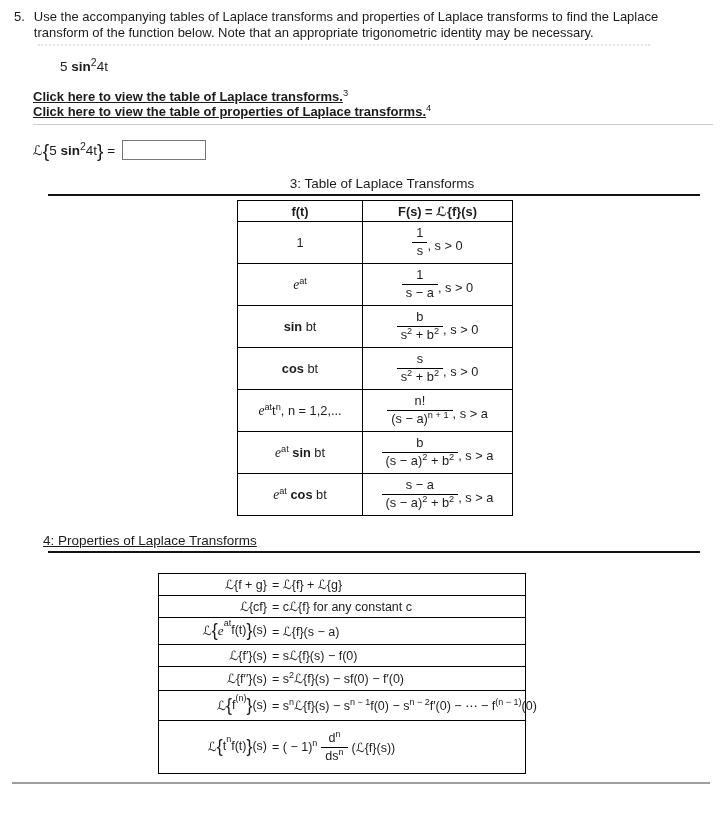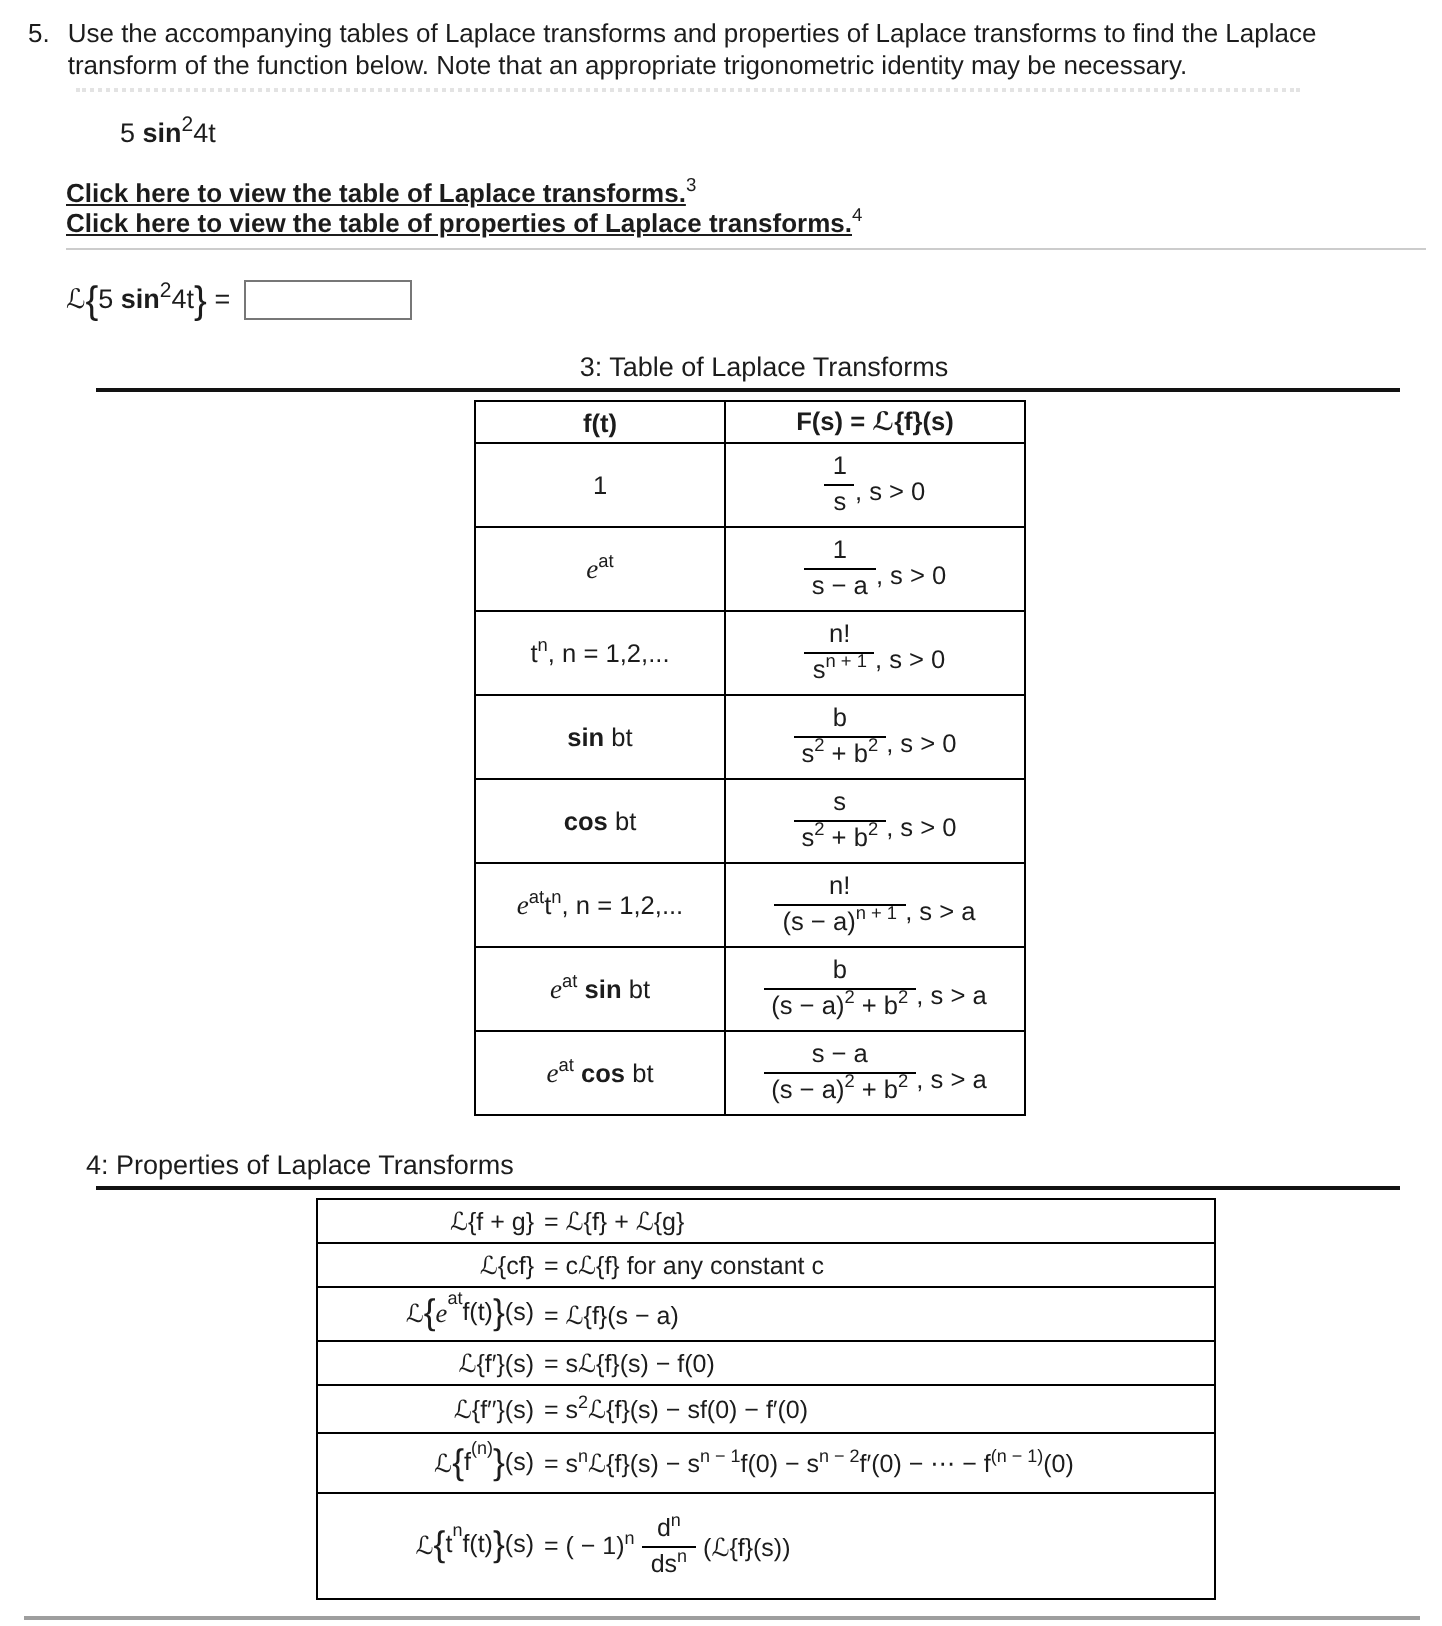--- a/index.html
+++ b/index.html
@@ -29,37 +29,37 @@
 
   .hr-light { margin: 5px 0 0 33px; width: 680px; border-top: 1px solid #cccccc; height: 0; }
 
   .eqline { margin: 9px 0 0 33px; display: flex; align-items: flex-end; gap: 7px; height: 26px; }
   .eqline .lhs { font-size: 13.5px; white-space: nowrap; }
   .answer { width: 84px; height: 20px; border: 1px solid #777777; border-radius: 0;
             font-family: inherit; font-size: 13px; padding: 0 4px; outline: none; }
 
   .sec-title { margin-left: 43px; font-size: 13.5px; }
   .sec-title.t3 { margin-top: 16px; text-align: center; }
-  .sec-title.t4 { margin-top: 17px; }
+  .sec-title.t4 { margin-top: 17px; text-decoration: underline; }
   .hr-dark { margin: 3px 0 0 48px; width: 652px; height: 2px; background: #121212; }
 
   table.ltable { margin: 4px 0 0 237px; border-collapse: collapse; font-size: 12.8px; }
   .ltable th, .ltable td { border: 1px solid #000; text-align: center; vertical-align: middle; }
   .ltable th { height: 21px; font-weight: bold; padding: 0 10px; }
   .ltable td { height: 42px; padding: 0 8px; }
   .ltable col.c1 { width: 125px; }
   .ltable col.c2 { width: 150px; }
 
   .fcell { display: flex; align-items: center; justify-content: center; }
   .frac { display: inline-block; text-align: center; vertical-align: middle; }
   .frac .num { display: block; padding: 0 4px 1px; line-height: 1.15; }
   .frac .den { display: block; border-top: 1px solid #000; padding: 1px 4px 0; line-height: 1.15; }
   .cond { transform: translateY(3px); white-space: nowrap; }
 
-  .ptable { margin: 4px 0 0 158px; width: 450px; border: 1px solid #000; font-size: 12.5px; }
+  .ptable { margin: 20px 0 0 158px; width: 368px; border: 1px solid #000; font-size: 12.5px; }
   .prow { display: flex; align-items: center; border-bottom: 1px solid #000; padding: 2px 8px; }
   .prow:last-child { border-bottom: none; }
   .prow .pl { flex: 0 0 100px; display: flex; justify-content: flex-end; white-space: nowrap; }
   .prow .pr { margin-left: 5px; white-space: nowrap; }
   .prow.r1, .prow.r2, .prow.r4 { min-height: 22px; }
   .prow.r3 { min-height: 27px; }
   .prow.r5 { min-height: 24px; }
   .prow.r6 { min-height: 30px; }
   .prow.r7 { min-height: 52px; }
   .prow.r7 .pr { display: inline-flex; align-items: center; gap: 4px; }
@@ -129,32 +129,20 @@
           <div class="fcell">
             <span class="frac">
               <span class="num">1</span>
               <span class="den">s − a</span>
             </span>
             <span class="cond">, s &gt; 0</span>
           </div>
         </td>
   </tr>
   <tr>
-    <td>t<sup>n</sup>, n = 1,2,...</td>
-    <td>
-          <div class="fcell">
-            <span class="frac">
-              <span class="num">n!</span>
-              <span class="den">s<sup>n + 1</sup></span>
-            </span>
-            <span class="cond">, s &gt; 0</span>
-          </div>
-        </td>
-  </tr>
-  <tr>
     <td><b>sin</b> bt</td>
     <td>
           <div class="fcell">
             <span class="frac">
               <span class="num">b</span>
               <span class="den">s<sup>2</sup> + b<sup>2</sup></span>
             </span>
             <span class="cond">, s &gt; 0</span>
           </div>
         </td>

